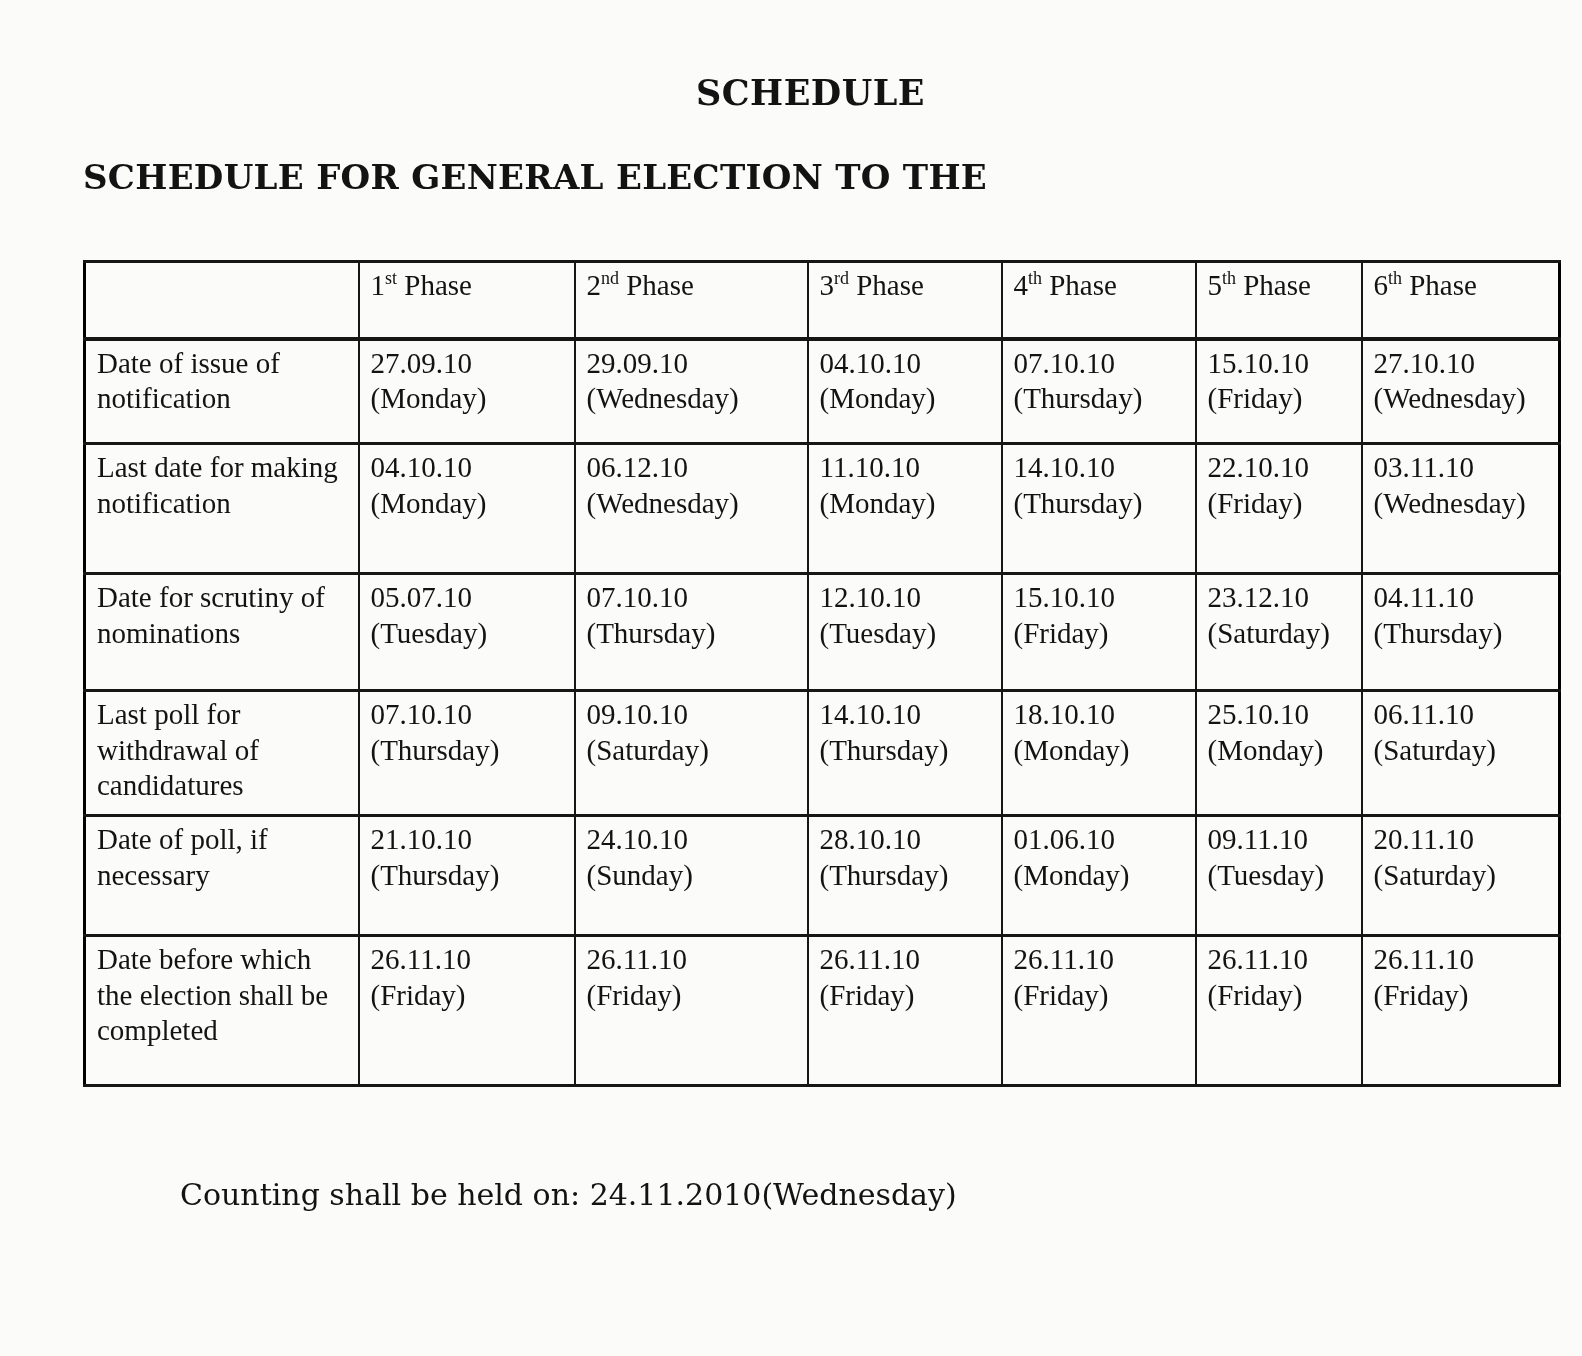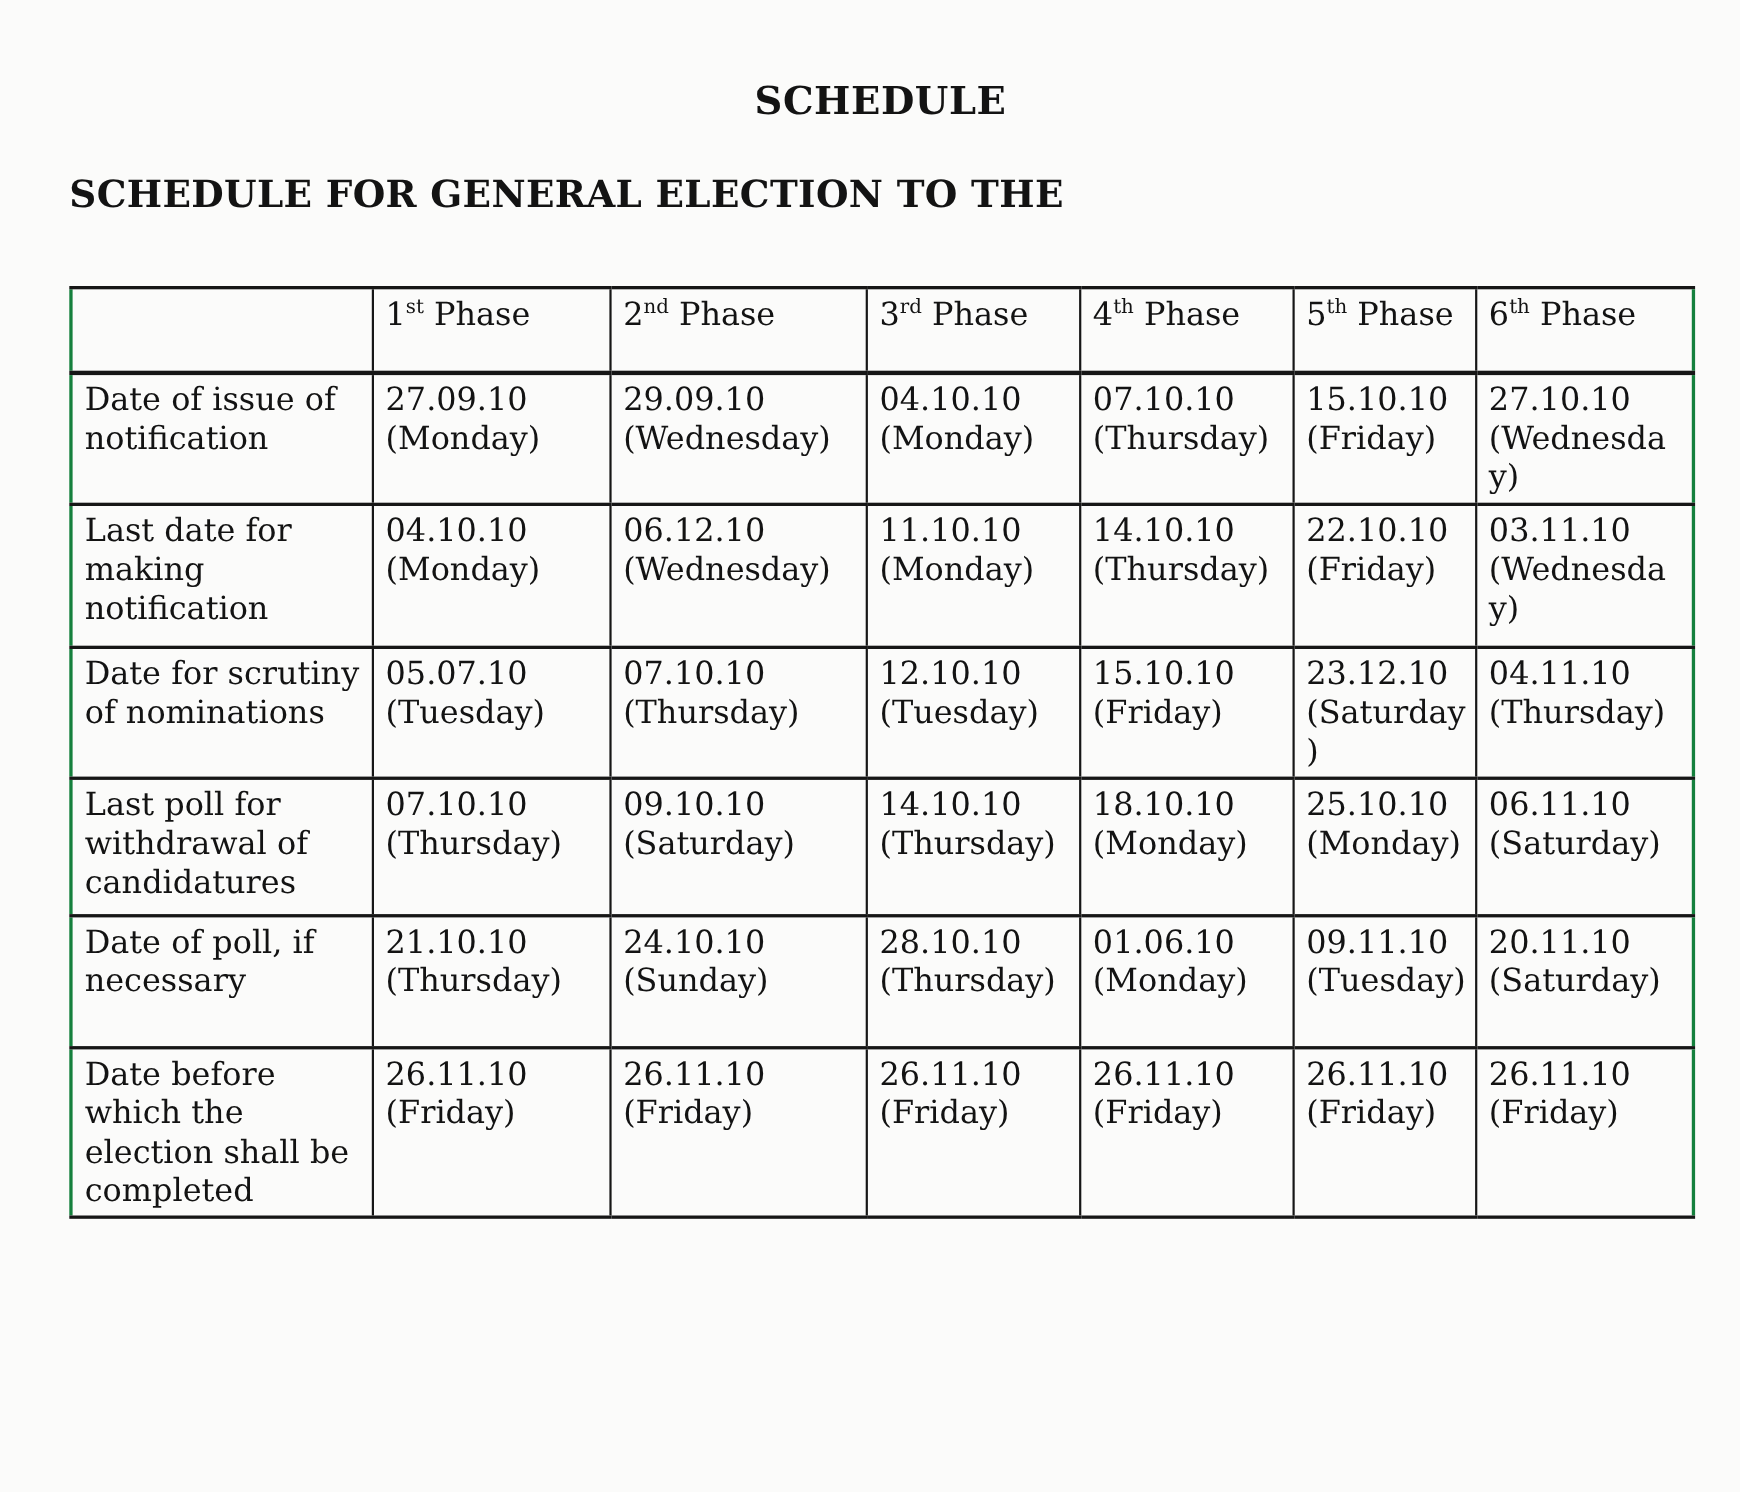--- a/index.html
+++ b/index.html
@@ -11,21 +11,21 @@
     height: 1356px;
     background: #fbfbfa;
     color: #131313;
     font-family: "DejaVu Serif", serif;
     overflow: hidden;
   }
   .page {
     box-sizing: border-box;
     width: 1582px;
     height: 1356px;
-    padding: 72px 44px 0 63px;
+    padding: 72px 44px 0 83px;
   }
   .title {
     margin: 0;
     font-size: 35px;
     font-weight: bold;
     text-align: center;
     line-height: 1.2;
     letter-spacing: 0.5px;
   }
   .subtitle {
@@ -35,21 +35,22 @@
     text-align: left;
     line-height: 1.36;
     letter-spacing: 0.3px;
   }
   .subline { display: block; }
   table.schedule {
     margin-top: 60px;
     width: 1475px;
     border-collapse: collapse;
     table-layout: fixed;
-    border: 3px solid #15803d;
+    border: 3px solid #000000;
+    font-family: Liberation Serif, serif;
   }
   .schedule th, .schedule td {
     border: 2px solid #161616;
     border-top-width: 3px;
     border-bottom-width: 3px;
     vertical-align: top;
     text-align: left;
     padding: 5px 8px 5px 11px;
     font-size: 29px;
     line-height: 1.22;
@@ -268,14 +269,15 @@
             <span class="cell-day">(Friday)</span>
           </td>
         <td>
             <span class="cell-date">26.11.10</span>
             <span class="cell-day">(Friday)</span>
           </td>
       </tr>
     </tbody>
   </table>
 
+  <p class="footer-note">Counting shall be held on: 24.11.2010(Wednesday)</p>
 
 </div>
 
 </body></html>

